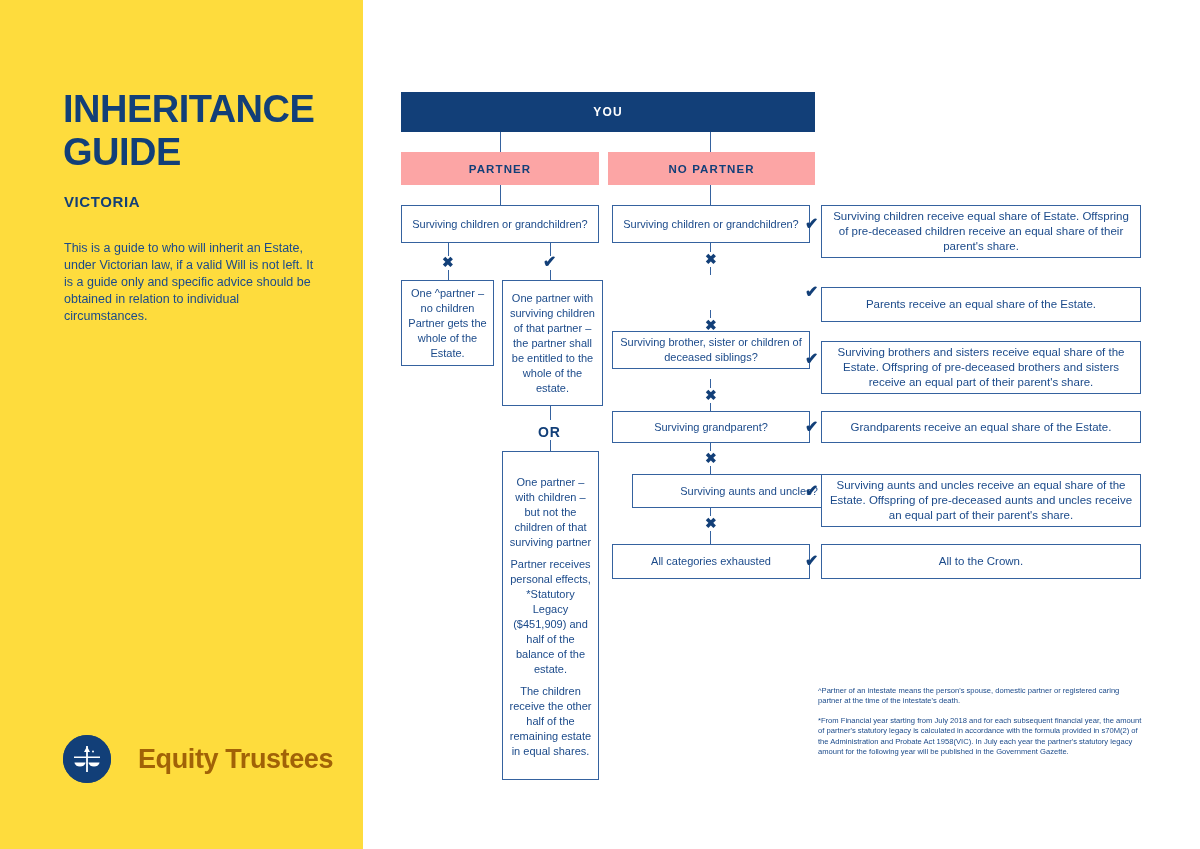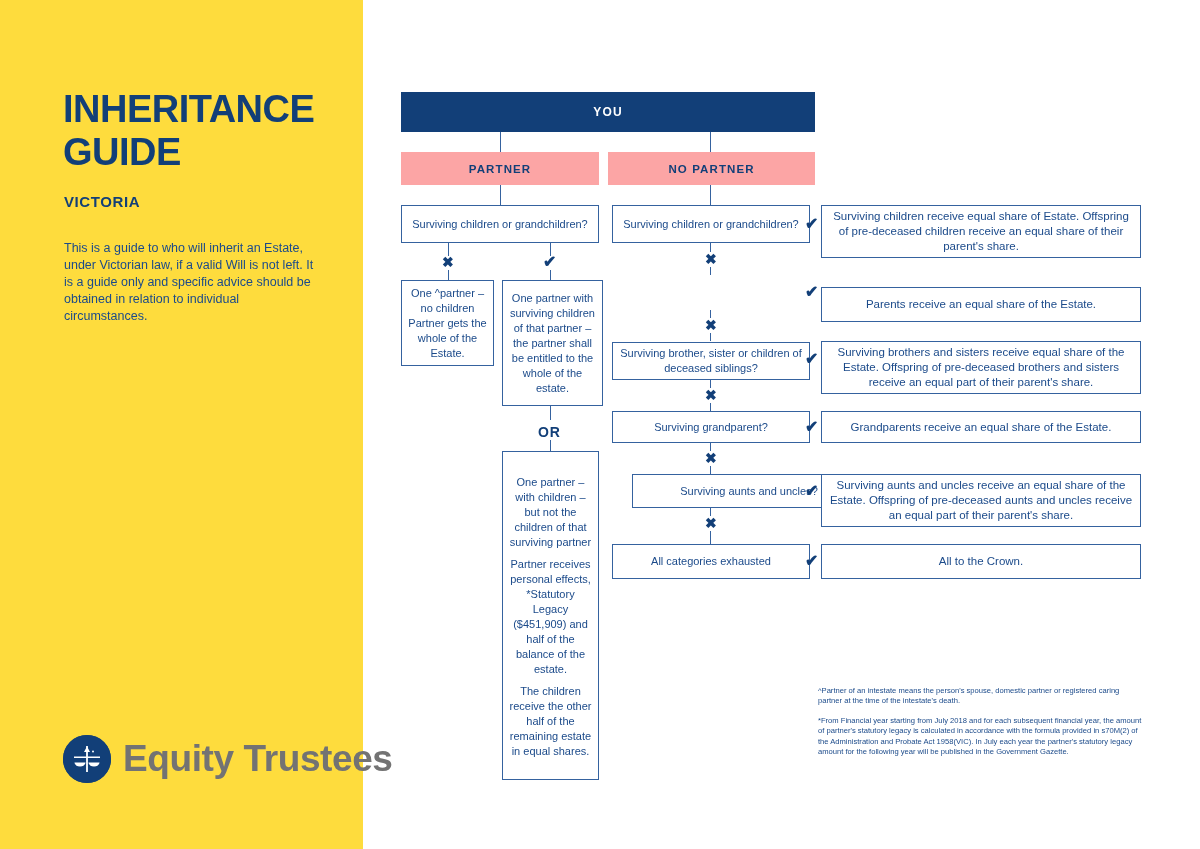--- a/index.html
+++ b/index.html
@@ -34,22 +34,22 @@
   
   .logo{
     position:absolute;left:63px;top:735px;
     display:flex;align-items:center;gap:12px;
   }
   .logo-mark{
     width:48px;height:48px;border-radius:50%;
     background:#123F78;position:relative;flex:none;
   }
   .logo-word{
-    font-size:37px;font-weight:bold;letter-spacing:-0.4px;
-    color:#737373;white-space:nowrap;
+    font-size:27px;font-weight:bold;letter-spacing:-0.4px;
+    color:#a16207;white-space:nowrap;margin-left:15px;
   }
   
   .chart{position:absolute;left:0;top:0;width:1200px;height:849px;}
   .node{
     position:absolute;box-sizing:border-box;
     display:flex;align-items:center;justify-content:center;
     text-align:center;
   }
   .bar-navy{
     background:#123F78;color:#ffffff;
@@ -156,21 +156,21 @@
   <div class="vline" style="left:710px;top:243px;height:9px;"></div>
   <div class="mark" style="left:705px;top:252px;">✖</div>
   <div class="vline" style="left:710px;top:267px;height:8px;"></div>
 
   <div class="mark tick" style="left:805px;top:284px;">✔</div>
   <div class="node box answer" style="left:821px;top:287px;width:320px;height:35px;">Parents receive an equal share of the Estate.</div>
   <div class="vline" style="left:710px;top:310px;height:8px;"></div>
   <div class="mark" style="left:705px;top:318px;">✖</div>
   <div class="vline" style="left:710px;top:333px;height:8px;"></div>
 
-  <div class="node box" style="left:612px;top:342px;width:198px;height:38px;">Surviving brother, sister or children of deceased siblings?</div>
+  <div class="node box" style="left:612px;top:331px;width:198px;height:38px;">Surviving brother, sister or children of deceased siblings?</div>
   <div class="mark tick" style="left:805px;top:351px;">✔</div>
   <div class="node box answer" style="left:821px;top:341px;width:320px;height:53px;">Surviving brothers and sisters receive equal share of the Estate. Offspring of pre-deceased brothers and sisters receive an equal part of their parent's share.</div>
   <div class="vline" style="left:710px;top:379px;height:9px;"></div>
   <div class="mark" style="left:705px;top:388px;">✖</div>
   <div class="vline" style="left:710px;top:403px;height:8px;"></div>
 
   <div class="node box" style="left:612px;top:411px;width:198px;height:32px;">Surviving grandparent?</div>
   <div class="mark tick" style="left:805px;top:419px;">✔</div>
   <div class="node box answer" style="left:821px;top:411px;width:320px;height:32px;">Grandparents receive an equal share of the Estate.</div>
   <div class="vline" style="left:710px;top:443px;height:8px;"></div>

